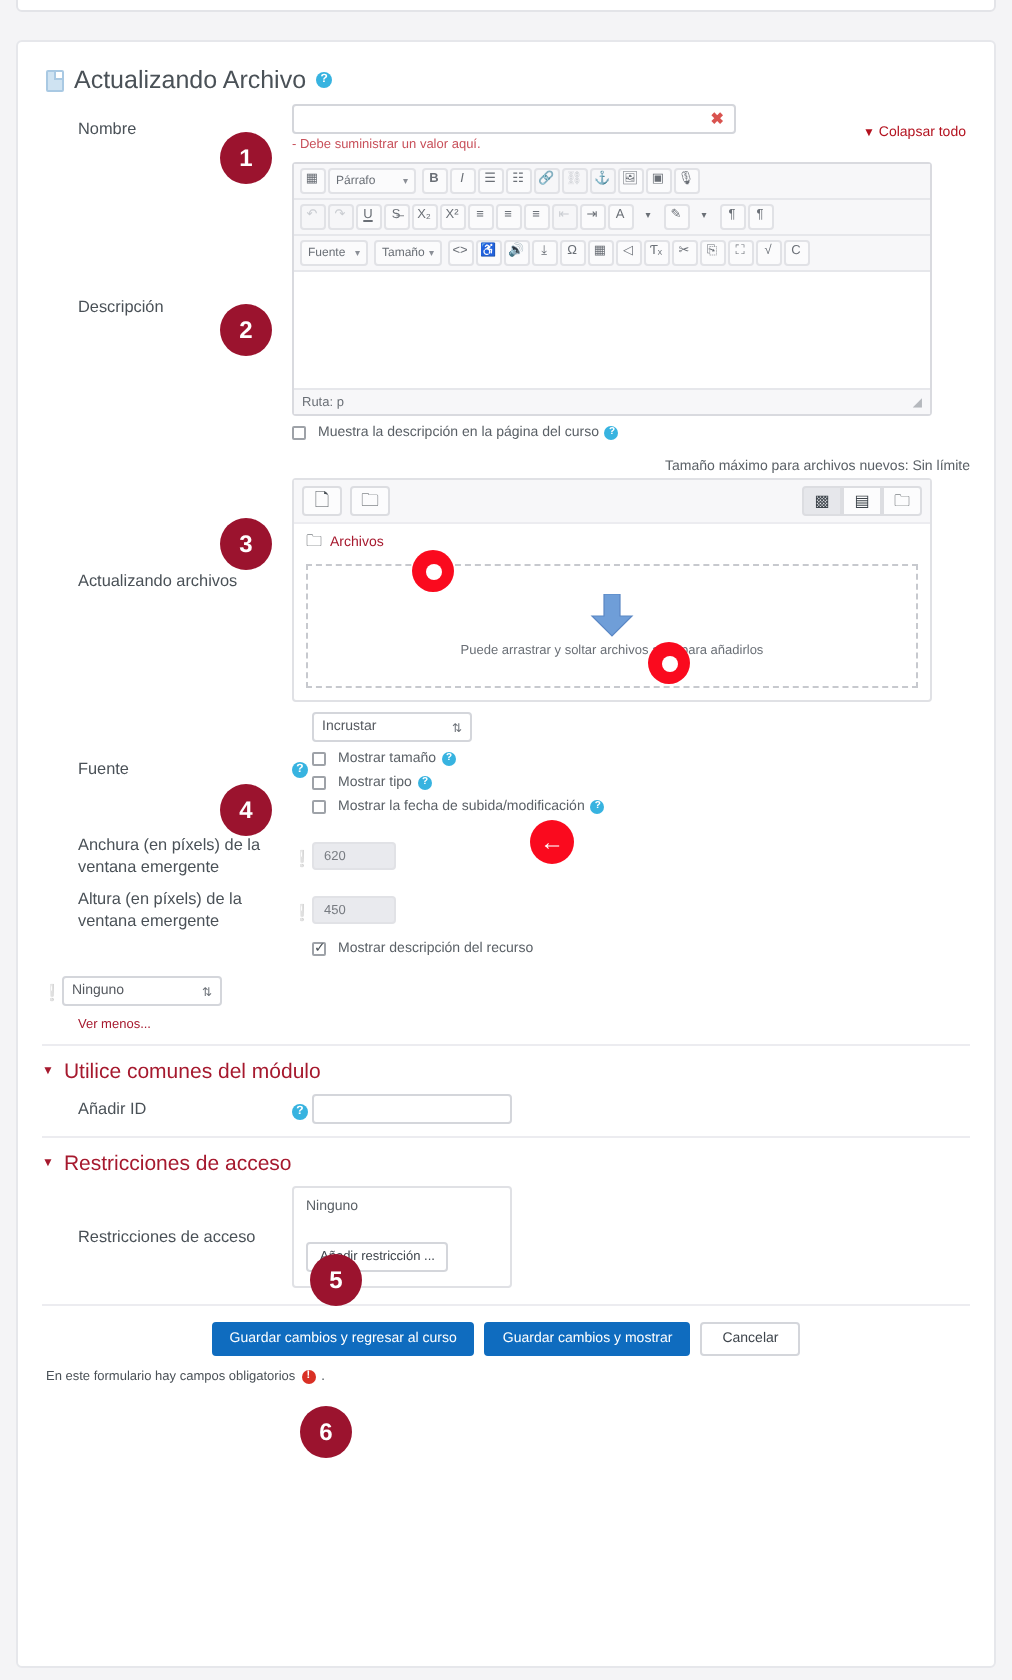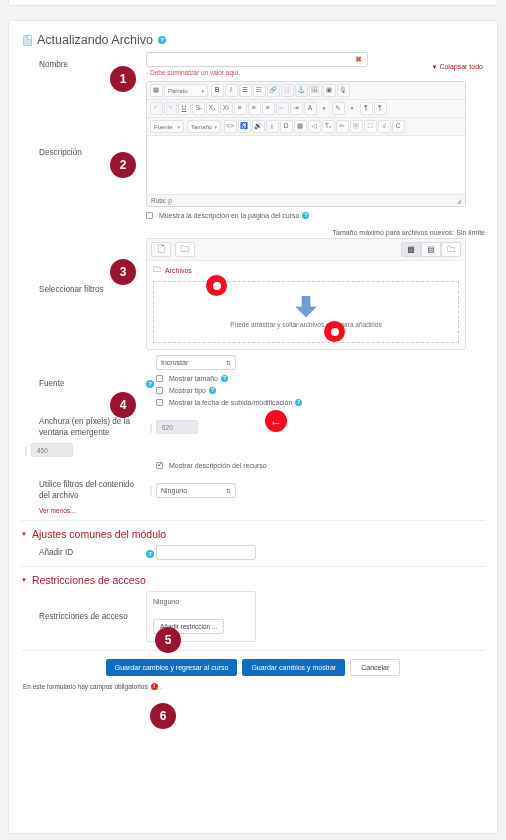--- a/index.html
+++ b/index.html
@@ -320,21 +320,21 @@
 
       <div class="chkline">
         <span class="chk"></span>
         <span>Muestra la descripción en la página del curso</span>
         <span class="help sm">?</span>
       </div>
     </div>
   </div>
 
   <div class="row">
-    <div class="lbl">Seleccionar filtros</div>
+    <div class="lbl">Actualizando archivos</div>
     <div class="ctl">
       <div class="fp-max">Tamaño máximo para archivos nuevos: Sin límite</div>
       <div class="fp">
         <div class="fp-bar">
           <div class="fbtn">🗋</div>
           <div class="fbtn">🗀</div>
           <div class="fp-views">
             <div class="vbtn act">▩</div>
             <div class="vbtn">▤</div>
             <div class="vbtn">🗀</div>
@@ -383,53 +383,53 @@
 
   <div class="row">
     <div class="lbl">Anchura (en píxels) de la ventana emergente</div>
     <div class="help-col"><span class="bang">❕</span></div>
     <div class="ctl" style="margin-left:-16px;">
       <div class="numbox">620</div>
     </div>
   </div>
 
   <div class="row">
+    <div class="lbl">Altura (en píxels) de la ventana emergente</div>
     <div class="help-col"><span class="bang">❕</span></div>
     <div class="ctl" style="margin-left:-16px;">
       <div class="numbox">450</div>
     </div>
   </div>
 
   <div class="row">
     <div class="lbl"></div>
     <div class="help-col"></div>
     <div class="ctl" style="margin-left:-16px;">
       <div class="chkline" style="margin-top:0;">
         <span class="chk on"></span>
         <span>Mostrar descripción del recurso</span>
       </div>
     </div>
   </div>
 
   <div class="row">
-    <div class="lbl">Utilice filtros del contenido del archivo</div>
     <div class="help-col"><span class="bang">❕</span></div>
     <div class="ctl" style="margin-left:-16px;">
       <div class="sel" style="width:80px;">
         <span>Ninguno</span>
           <span class="ar">⇅</span>
       </div>
     </div>
   </div>
 
   <div class="vermenos">Ver menos...</div>
 
   <div class="section-head">
     <span class="caret">▼</span>
-    <span>Ajustes comunes del módulo</span>
+    <span>Utilice comunes del módulo</span>
   </div>
 
 
   <div class="row">
     <div class="lbl">Añadir ID</div>
     <div class="help-col"><span class="help">?</span></div>
     <div class="ctl" style="margin-left:-16px;">
       <input type="text" style="width: 100px;" value="">
     </div>
   </div>

